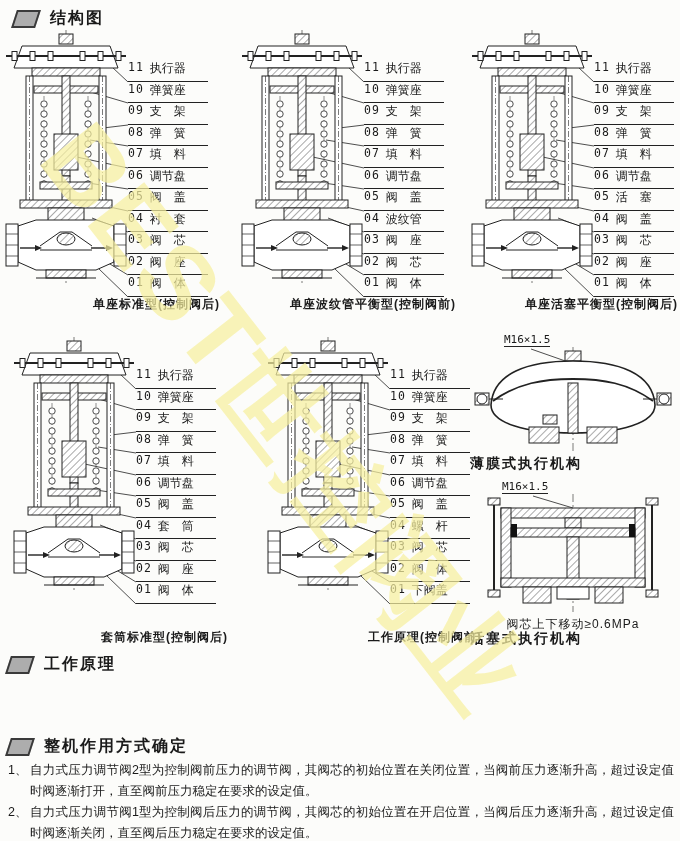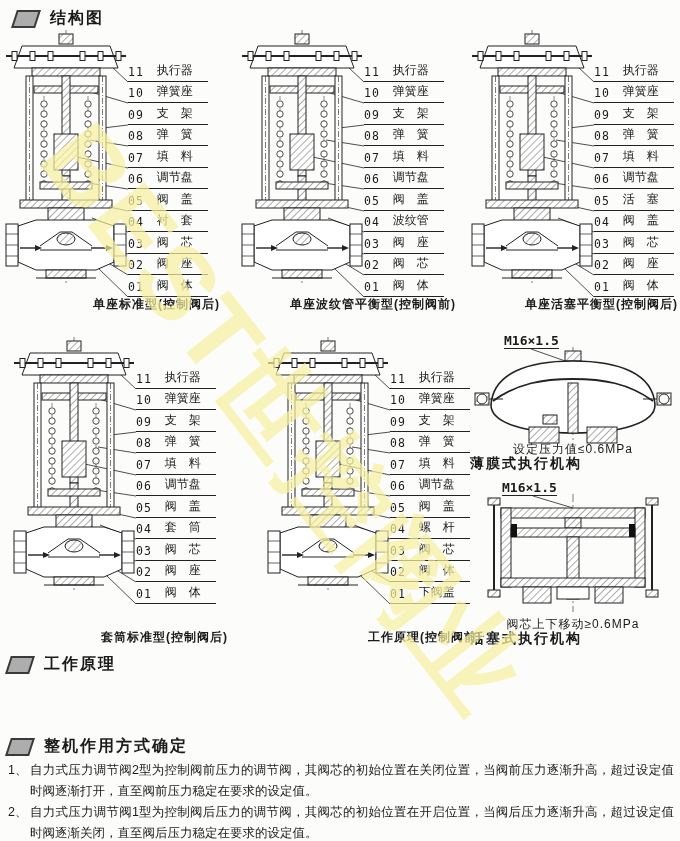--- a/index.html
+++ b/index.html
@@ -7,30 +7,30 @@
         font-family:"Liberation Sans","DejaVu Sans",sans-serif;color:#1a1a1a;}
   
   .sec-head{position:absolute;display:flex;align-items:center;gap:12px;z-index:3;}
   .sec-icon{width:20px;height:14px;background:#adadad;border:2px solid #3a3a3a;transform:skewX(-18deg);}
   .sec-title{font-size:16px;font-weight:bold;letter-spacing:2px;}
   
   .cell{position:absolute;width:216px;height:300px;}
   .cell svg.art{position:absolute;left:0;top:0;}
   .labels{position:absolute;left:124px;top:32px;width:80px;}
   .lbl{height:21.5px;box-sizing:border-box;border-bottom:1px solid #222;
-       display:flex;align-items:flex-end;padding-bottom:2px;gap:13px;
+       display:flex;align-items:flex-start;padding-bottom:2px;gap:6px;
        font-size:12px;white-space:nowrap;}
   .lbl .num{font-family:"DejaVu Sans Mono","Liberation Mono",monospace;letter-spacing:1px;font-size:11.5px;}
   .lbl .txt{letter-spacing:0px;}
   .caption{position:absolute;left:0;top:268px;width:100%;text-align:right;
            font-size:12px;font-weight:bold;letter-spacing:1px;white-space:nowrap;}
   .row2 .caption{top:294px;}
   
   .act-block{position:absolute;width:206px;}
-  .act-thread{position:absolute;font-size:13px;font-weight:bold;border-bottom:1px solid #222;
+  .act-thread{position:absolute;font-size:11px;font-weight:normal;border-bottom:1px solid #222;
               font-family:"DejaVu Sans Mono","Liberation Mono",monospace;}
   .act-press{position:absolute;width:100%;text-align:center;font-size:12px;letter-spacing:1px;}
   .act-cap{position:absolute;width:100%;text-align:left;font-size:14px;font-weight:bold;letter-spacing:2px;}
   
   .para{position:absolute;left:8px;width:666px;font-size:12.5px;line-height:21px;
         text-indent:2em;text-align:justify;z-index:3;}
   .list{position:absolute;left:8px;width:666px;z-index:3;}
   .list-item{display:flex;font-size:12.5px;line-height:21px;}
   .list-item .marker{flex:0 0 22px;}
   .list-item .itext{flex:1;text-align:justify;}
@@ -502,21 +502,20 @@
         </div>
       </div>
     <div class="caption">工作原理(控制阀前)</div>
   </div>
 
   <div class="act-block" style="left:470px;top:333px;height:142px;">
     <div class="act-thread" style="left:34px;top:0px;">M16×1.5</div>
     <svg width="200" height="104" style="position:absolute;left:3px;top:14px;">
         <use href="#diaact"></use>
       </svg>
-    <div class="act-press" style="top:108px;">设定压力值≤0.6MPa</div>
     <div class="act-cap" style="top:122px;">薄膜式执行机构</div>
   </div>
 
   <div class="act-block" style="left:470px;top:478px;height:172px;">
     <div class="act-thread" style="left:32px;top:2px;">M16×1.5</div>
     <svg width="200" height="118" style="position:absolute;left:3px;top:16px;">
         <use href="#pistact"></use>
       </svg>
     <div class="act-press" style="top:138px;">阀芯上下移动≥0.6MPa</div>
     <div class="act-cap" style="top:152px;">活塞式执行机构</div>

